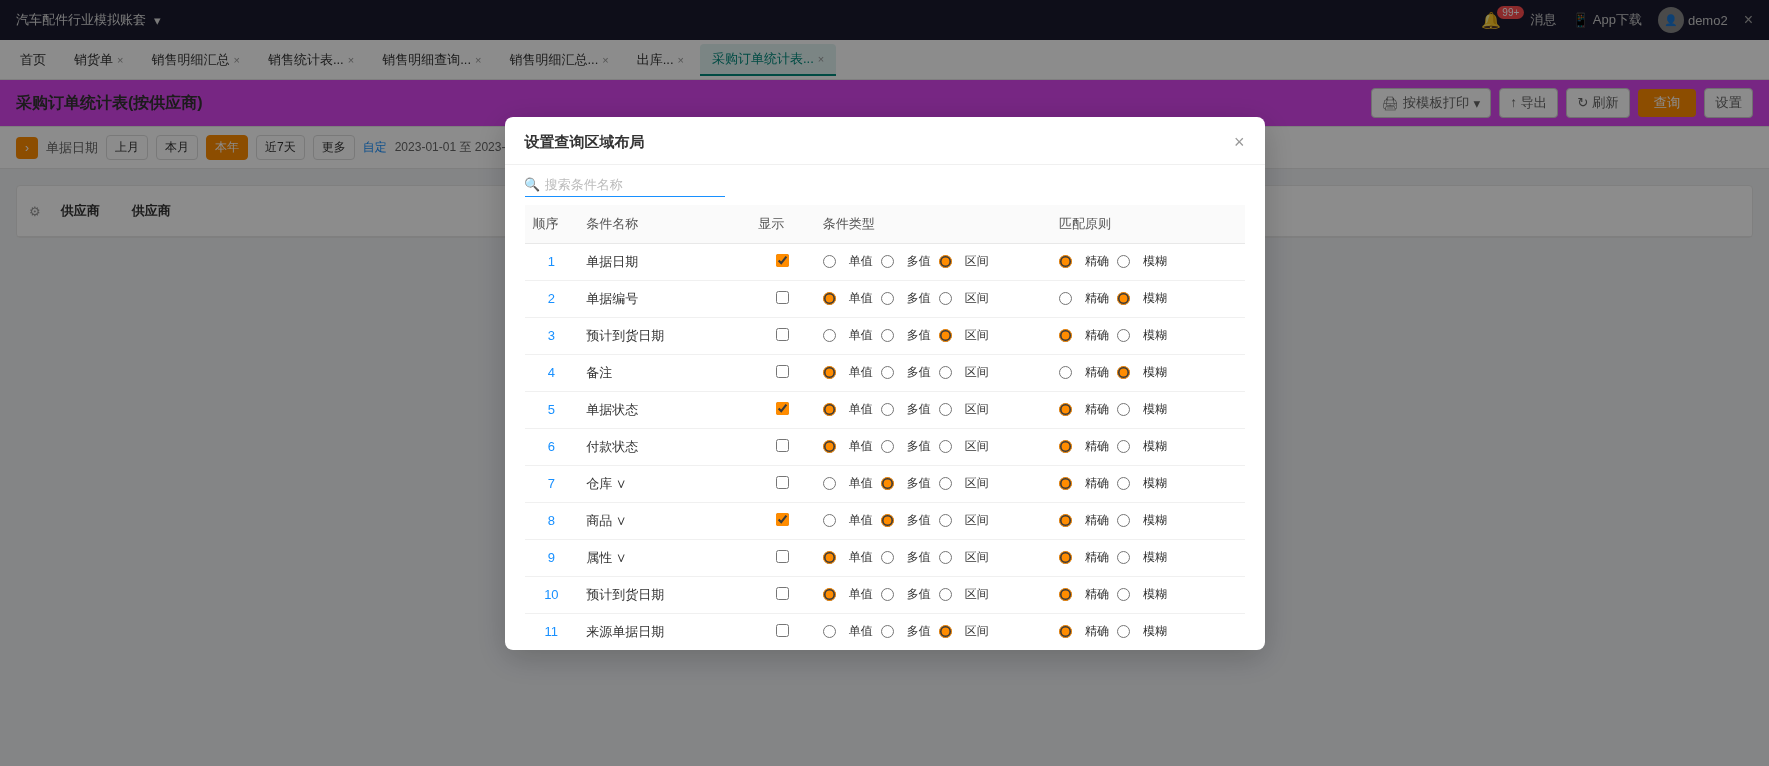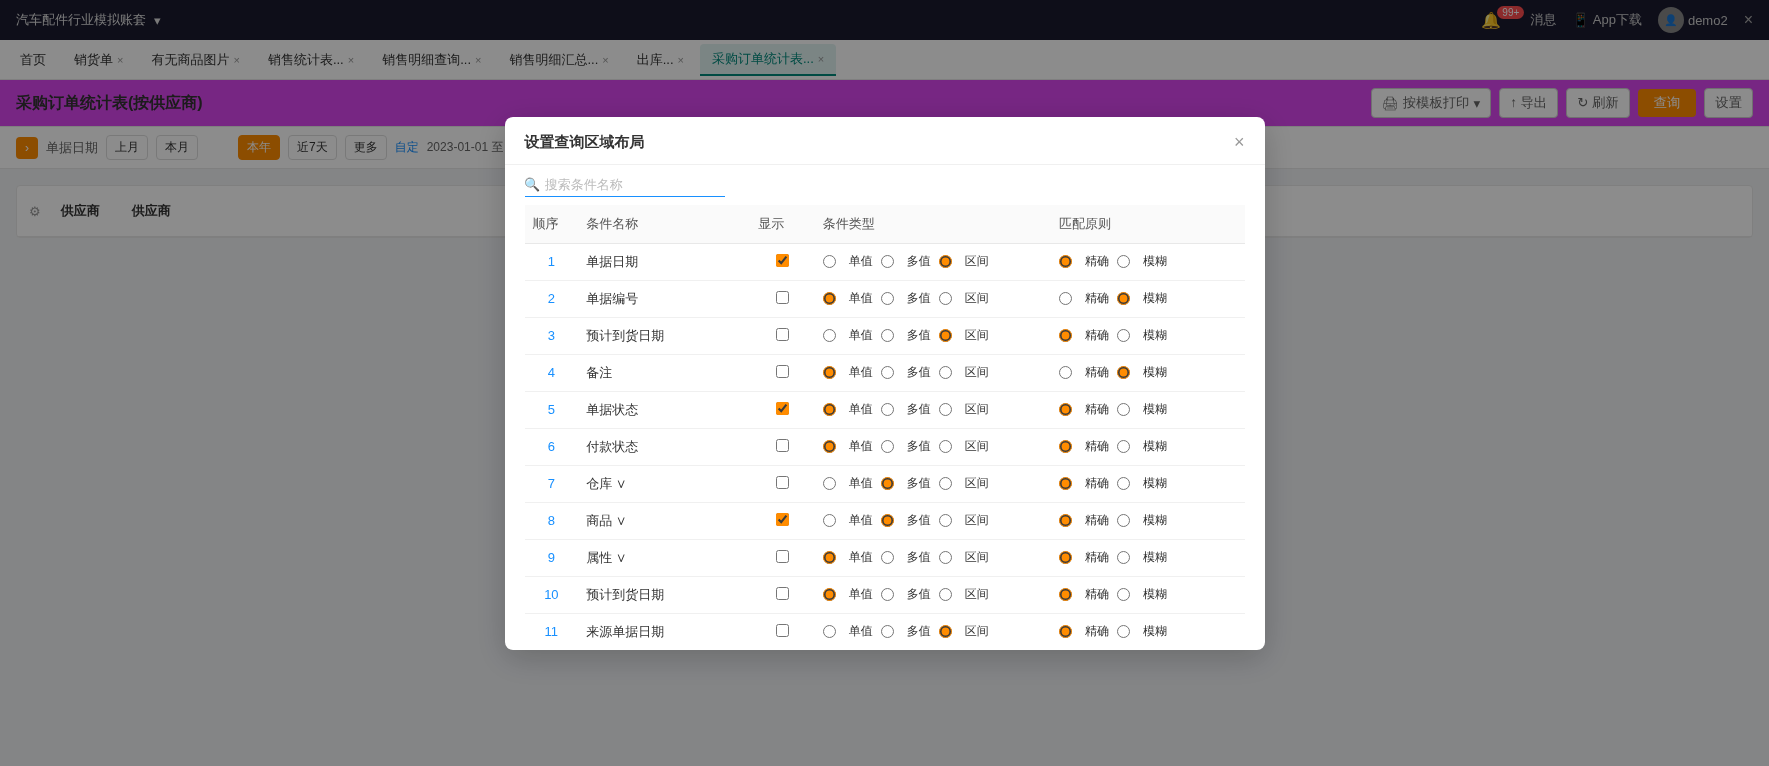--- a/index.html
+++ b/index.html
@@ -270,21 +270,21 @@
 
 <div class="tab-bar">
   <div class="tab-item">
     <span>首页</span>
   </div>
   <div class="tab-item">
     <span>销货单</span>
     <span class="tab-close">×</span>
   </div>
   <div class="tab-item">
-    <span>有无商品图片</span>
+    <span>销售明细汇总</span>
     <span class="tab-close">×</span>
   </div>
   <div class="tab-item">
     <span>销售统计表...</span>
     <span class="tab-close">×</span>
   </div>
   <div class="tab-item">
     <span>销售明细查询...</span>
     <span class="tab-close">×</span>
   </div>
@@ -325,21 +325,21 @@
       <span>设置</span>
     </button>
   </div>
 </div>
 
 <div class="filter-bar">
   <button class="filter-arrow">›</button>
   <span class="filter-label">单据日期</span>
   <button class="filter-date-btn">上月</button>
   <button class="filter-date-btn">本月</button>
-  <button class="filter-date-btn active" style="background:#ff8c00;color:#fff;border-color:#ff8c00;margin-left:32px;">本年</button>
+  <button class="filter-date-btn active" style="background:#ff8c00;color:#fff;border-color:#ff8c00;">本年</button>
   <button class="filter-date-btn">近7天</button>
   <button class="filter-date-btn">更多</button>
   <span class="filter-more">自定</span>
   <span class="filter-date-range">2023-01-01 至 2023-12-31</span>
   <span class="filter-dots">···</span>
 </div>
 
 <div class="main-content">
   <div class="table-area">
     <div class="table-header-row">

